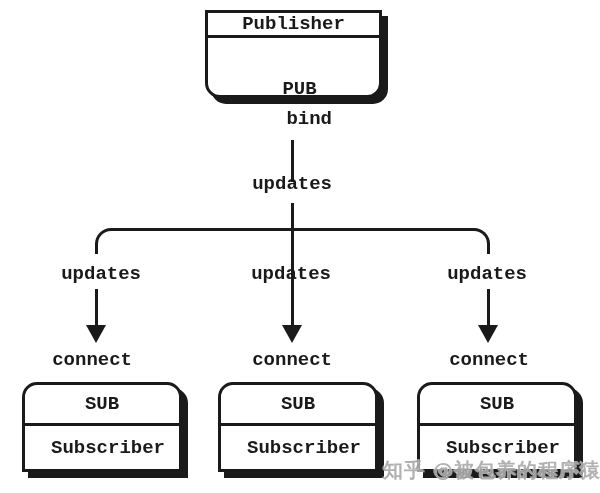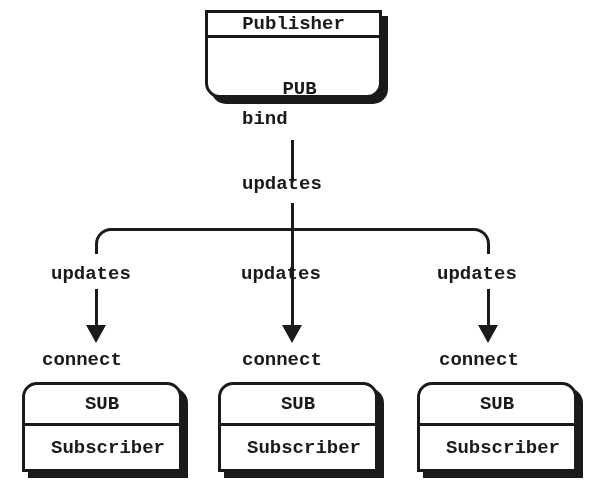--- a/index.html
+++ b/index.html
@@ -44,21 +44,21 @@
     font-size:19px;letter-spacing:0;
     box-sizing:border-box;
   }
   .pub .cell-top{height:45px;border-bottom:3px solid var(--line);}
   .sub .cell-top{height:41px;border-bottom:3px solid var(--line);}
   .cell-bottom{flex:1;padding-left:12px;}
   
   .label{
     position:absolute;
     width:90px;
-    text-align:left;
+    text-align:right;
     font-size:19px;
     line-height:20px;
     white-space:nowrap;
   }
   .lbl-bind{left:242px;top:109px;}
   .lbl-updates-top{left:242px;top:174px;}
   .lbl-updates-0{left:51px;top:264px;}
   .lbl-updates-1{left:241px;top:264px;}
   .lbl-updates-2{left:437px;top:264px;}
   .lbl-connect-0{left:42px;top:350px;}
@@ -143,14 +143,15 @@
 
   <div class="label lbl-updates-2">updates</div>
   <div class="vline v-right"></div>
   <div class="arrowhead ah-right"></div>
   <div class="label lbl-connect-2">connect</div>
   <div class="node sub s2">
     <div class="cell cell-top">SUB</div>
     <div class="cell cell-bottom">Subscriber</div>
   </div>
 
+  <div class="watermark">知乎 @被包养的程序猿</div>
 
 </div>
 
 </body></html>

